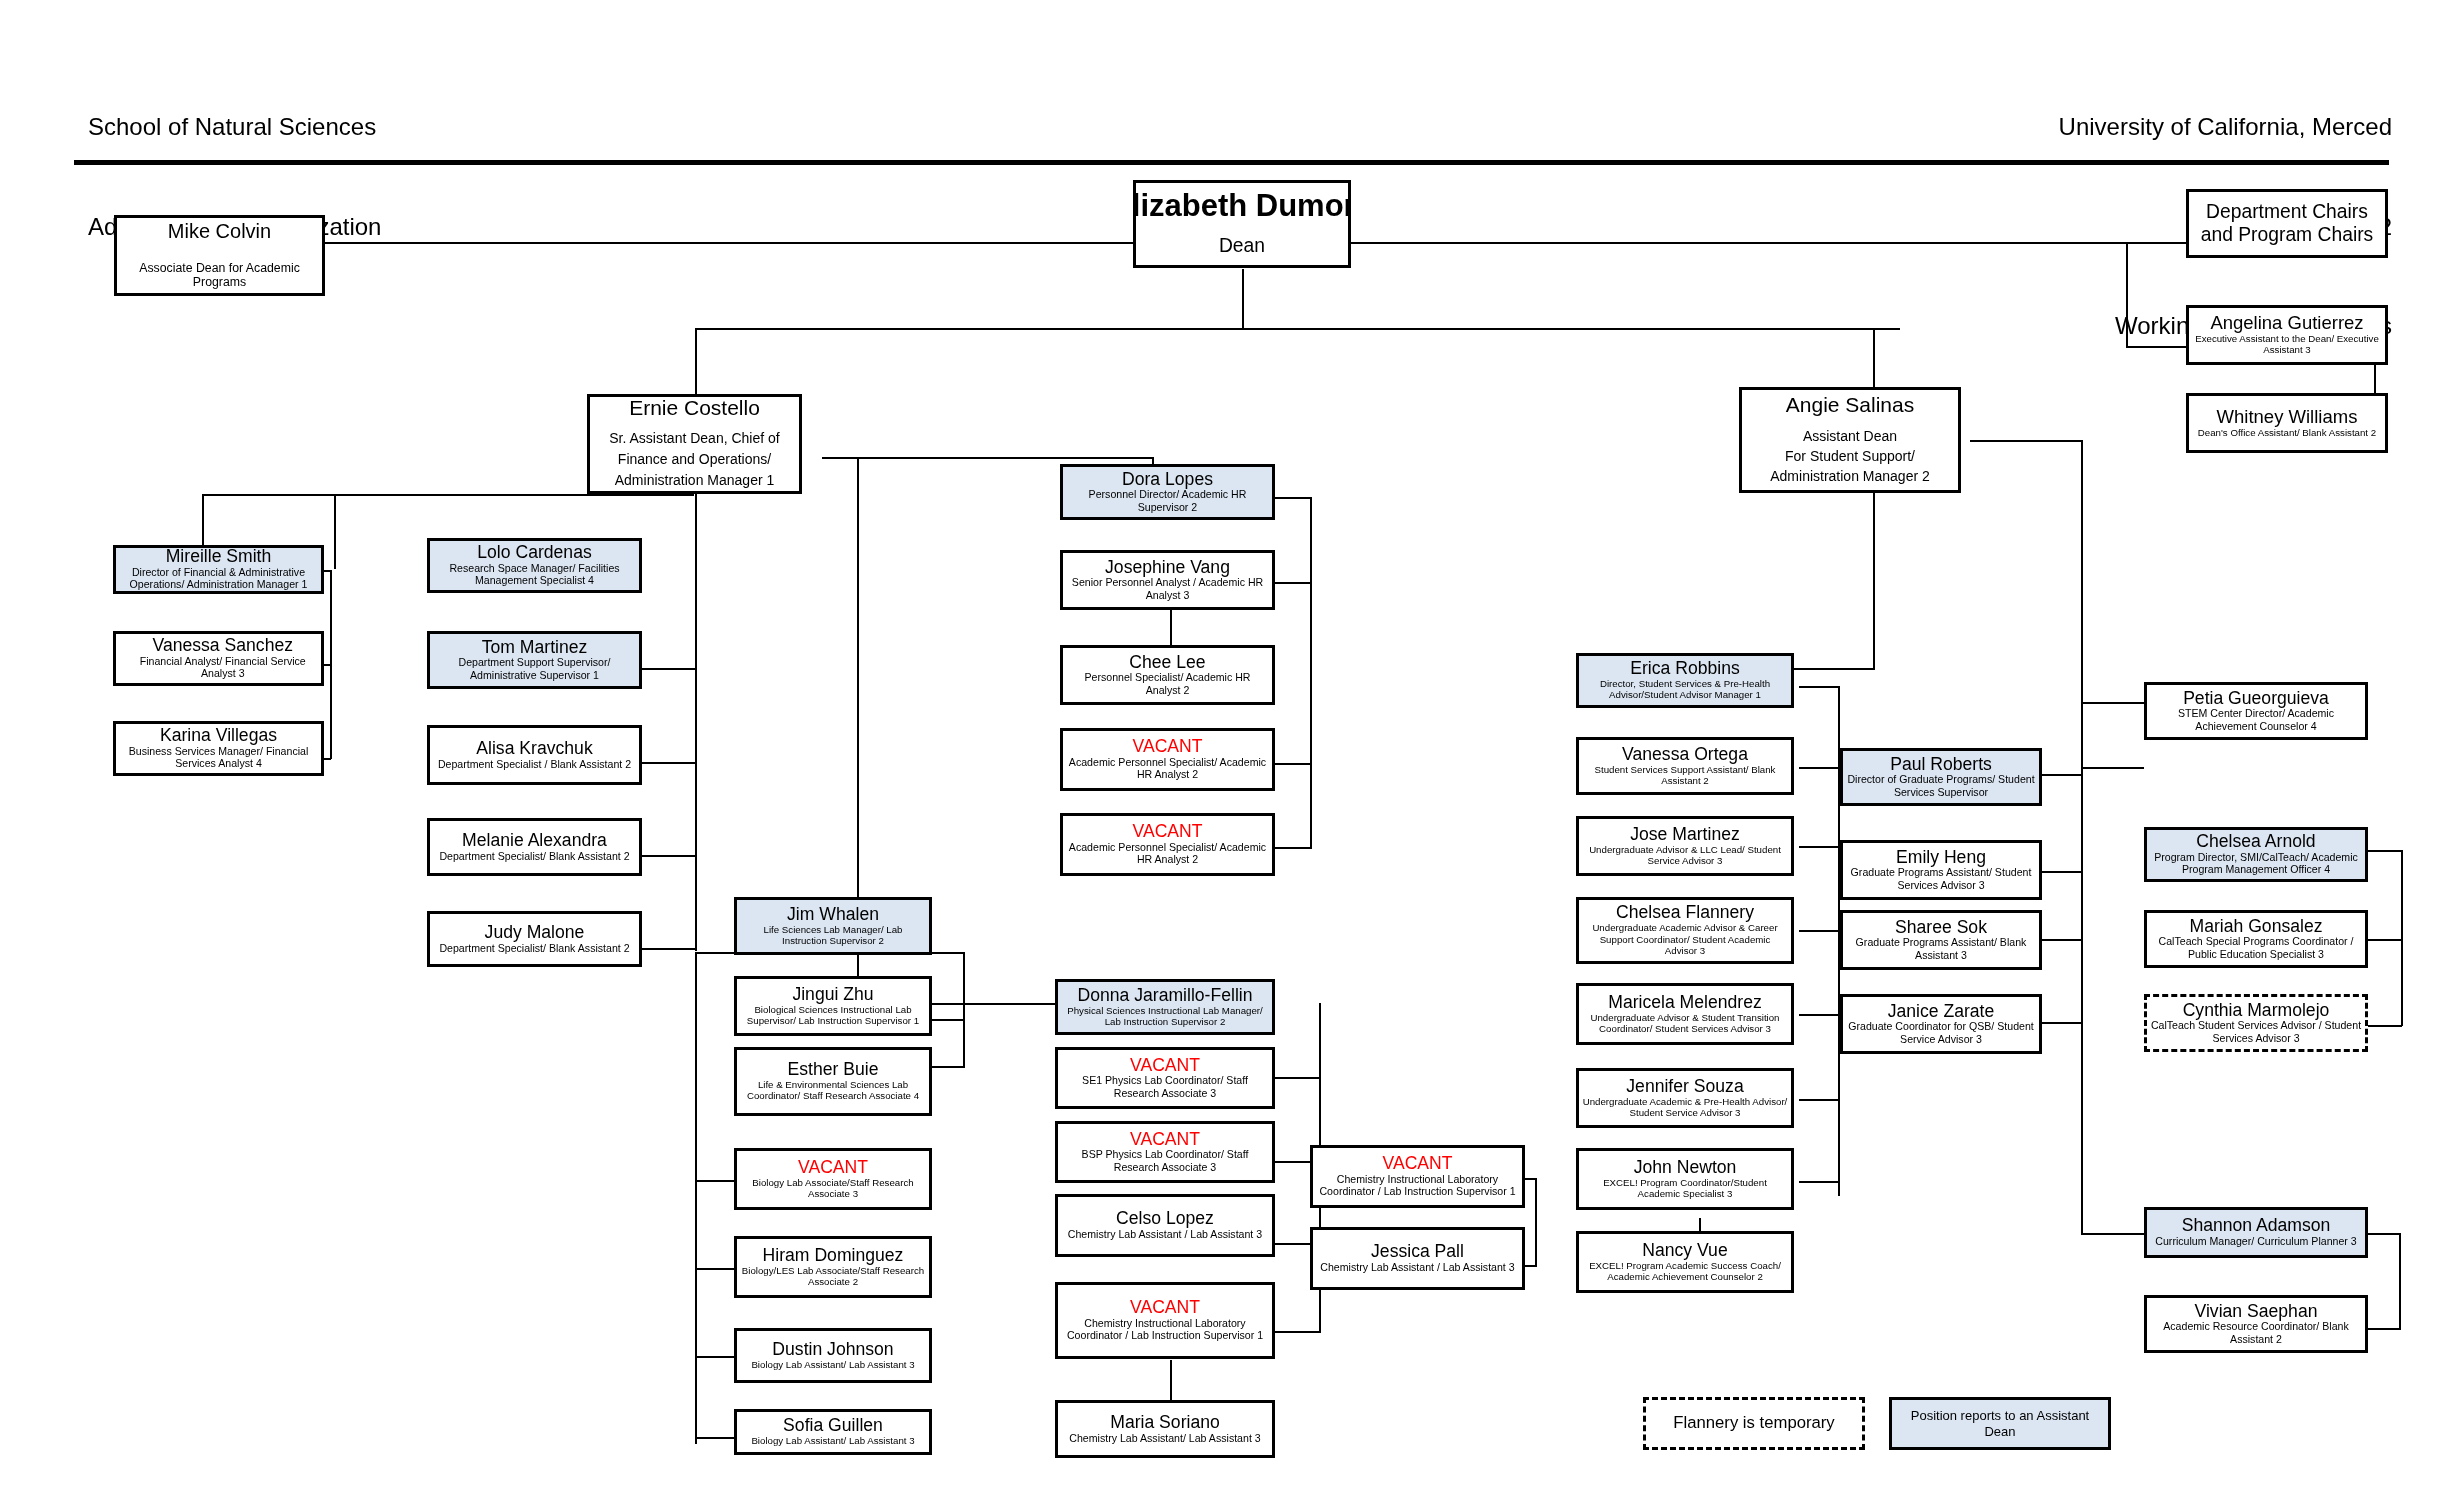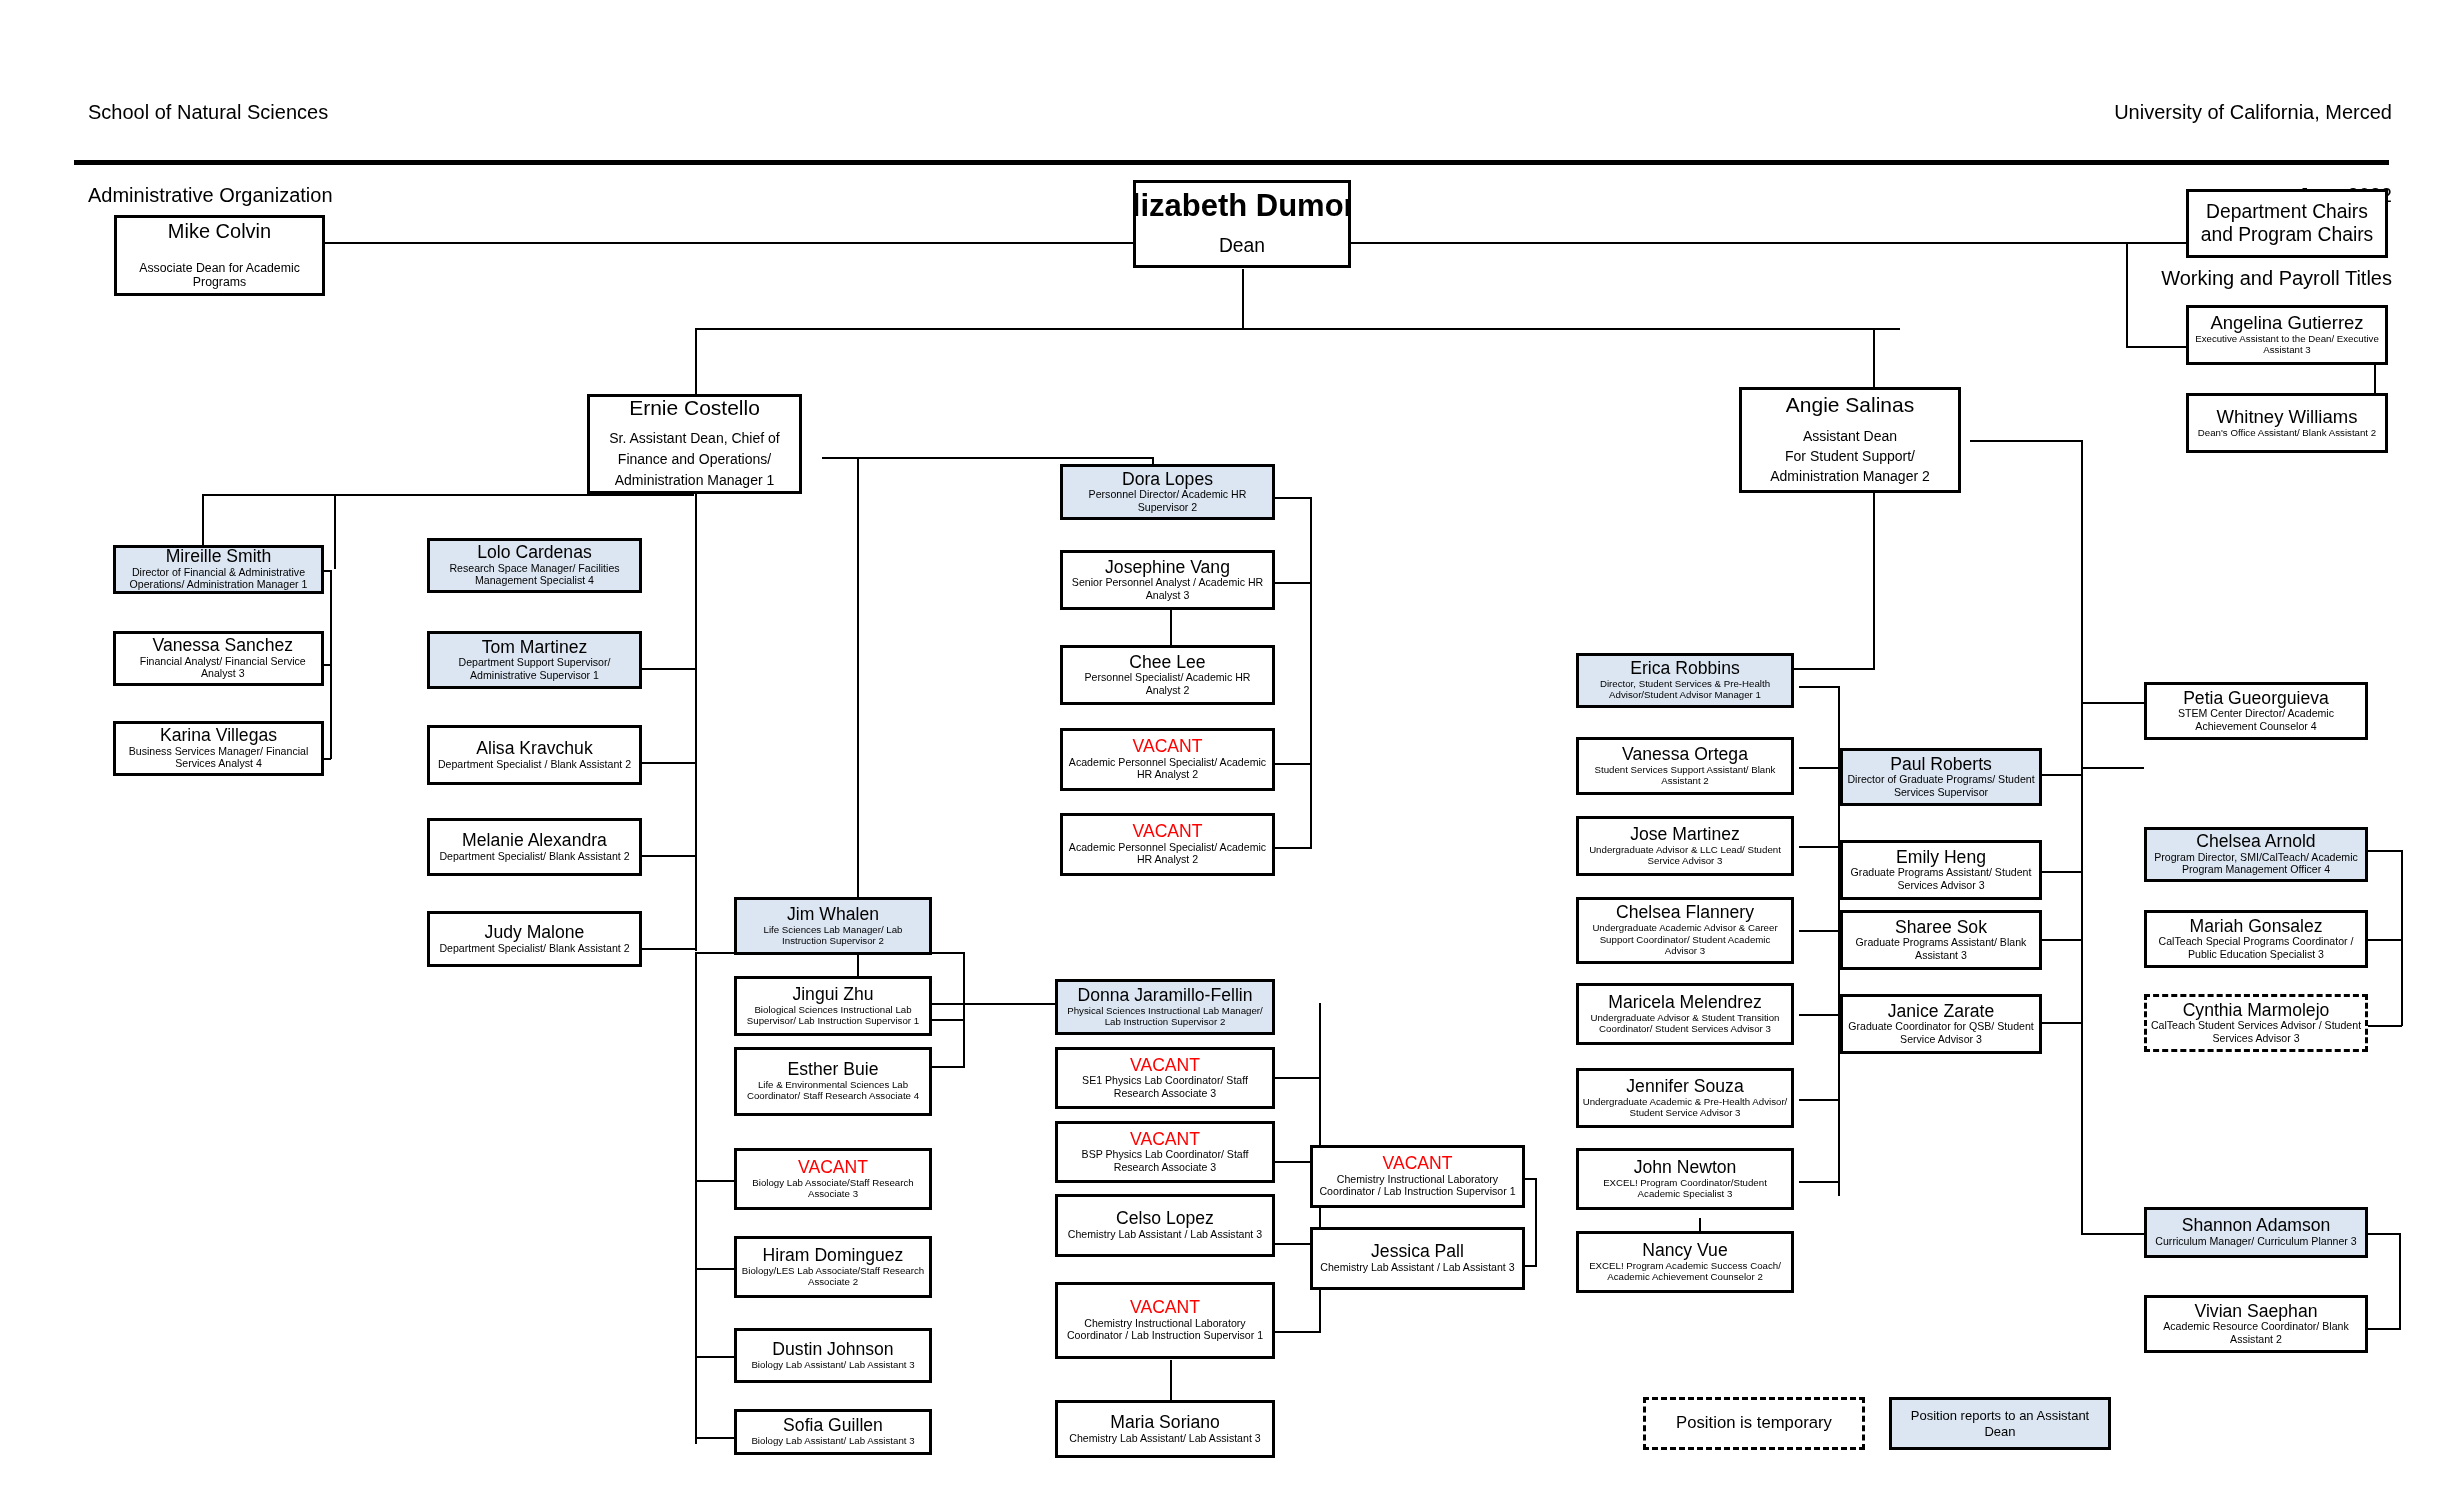--- a/index.html
+++ b/index.html
@@ -1,19 +1,19 @@
 <!DOCTYPE html>
 <html style="font-size:14px"><head>
 <meta charset="utf-8">
 <style>
   html,body{margin:0;padding:0;background:#ffffff;}
   body{font-family:"Liberation Sans", sans-serif;}
   #canvas{position:relative;width:2462px;height:1495px;background:#fff;overflow:hidden;}
 
-  .hdr{position:absolute;font-size:20px;color:#000;line-height:1.38;white-space:pre;}
+  .hdr{position:absolute;font-size:24px;color:#000;line-height:1.38;white-space:pre;}
   .hdr.left{left:88px;top:44px;text-align:left;}
   .hdr.right{right:70px;top:44px;text-align:right;}
 
   .rule{position:absolute;left:74px;top:160px;width:2315px;height:5.3px;background:#000;}
 
   
   .ln{position:absolute;background:#000;}
   .lnh{height:1.8px;}
   .lnv{width:1.8px;}
 
@@ -377,20 +377,20 @@
   <div class="node blue" style="left:2144px;top:1207px;width:224px;height:51px;">
     <div class="nm">Shannon Adamson</div>
     <div class="ti">Curriculum Manager/ Curriculum Planner 3</div>
   </div>
   <div class="node" style="left:2144px;top:1295px;width:224px;height:58px;">
     <div class="nm">Vivian Saephan</div>
     <div class="ti">Academic Resource Coordinator/ Blank Assistant 2</div>
   </div>
 
   <div class="node dashed legend" style="left:1643px;top:1397px;width:222px;height:53px;">
-    <div class="lt">Position is temporary</div>
+    <div class="lt">Flannery is temporary</div>
   </div>
   <div class="node blue legend sm" style="left:1889px;top:1397px;width:222px;height:53px;">
     <div class="lt">Position reports to an Assistant Dean</div>
   </div>
 
 </div>
 
 
 </body></html>

